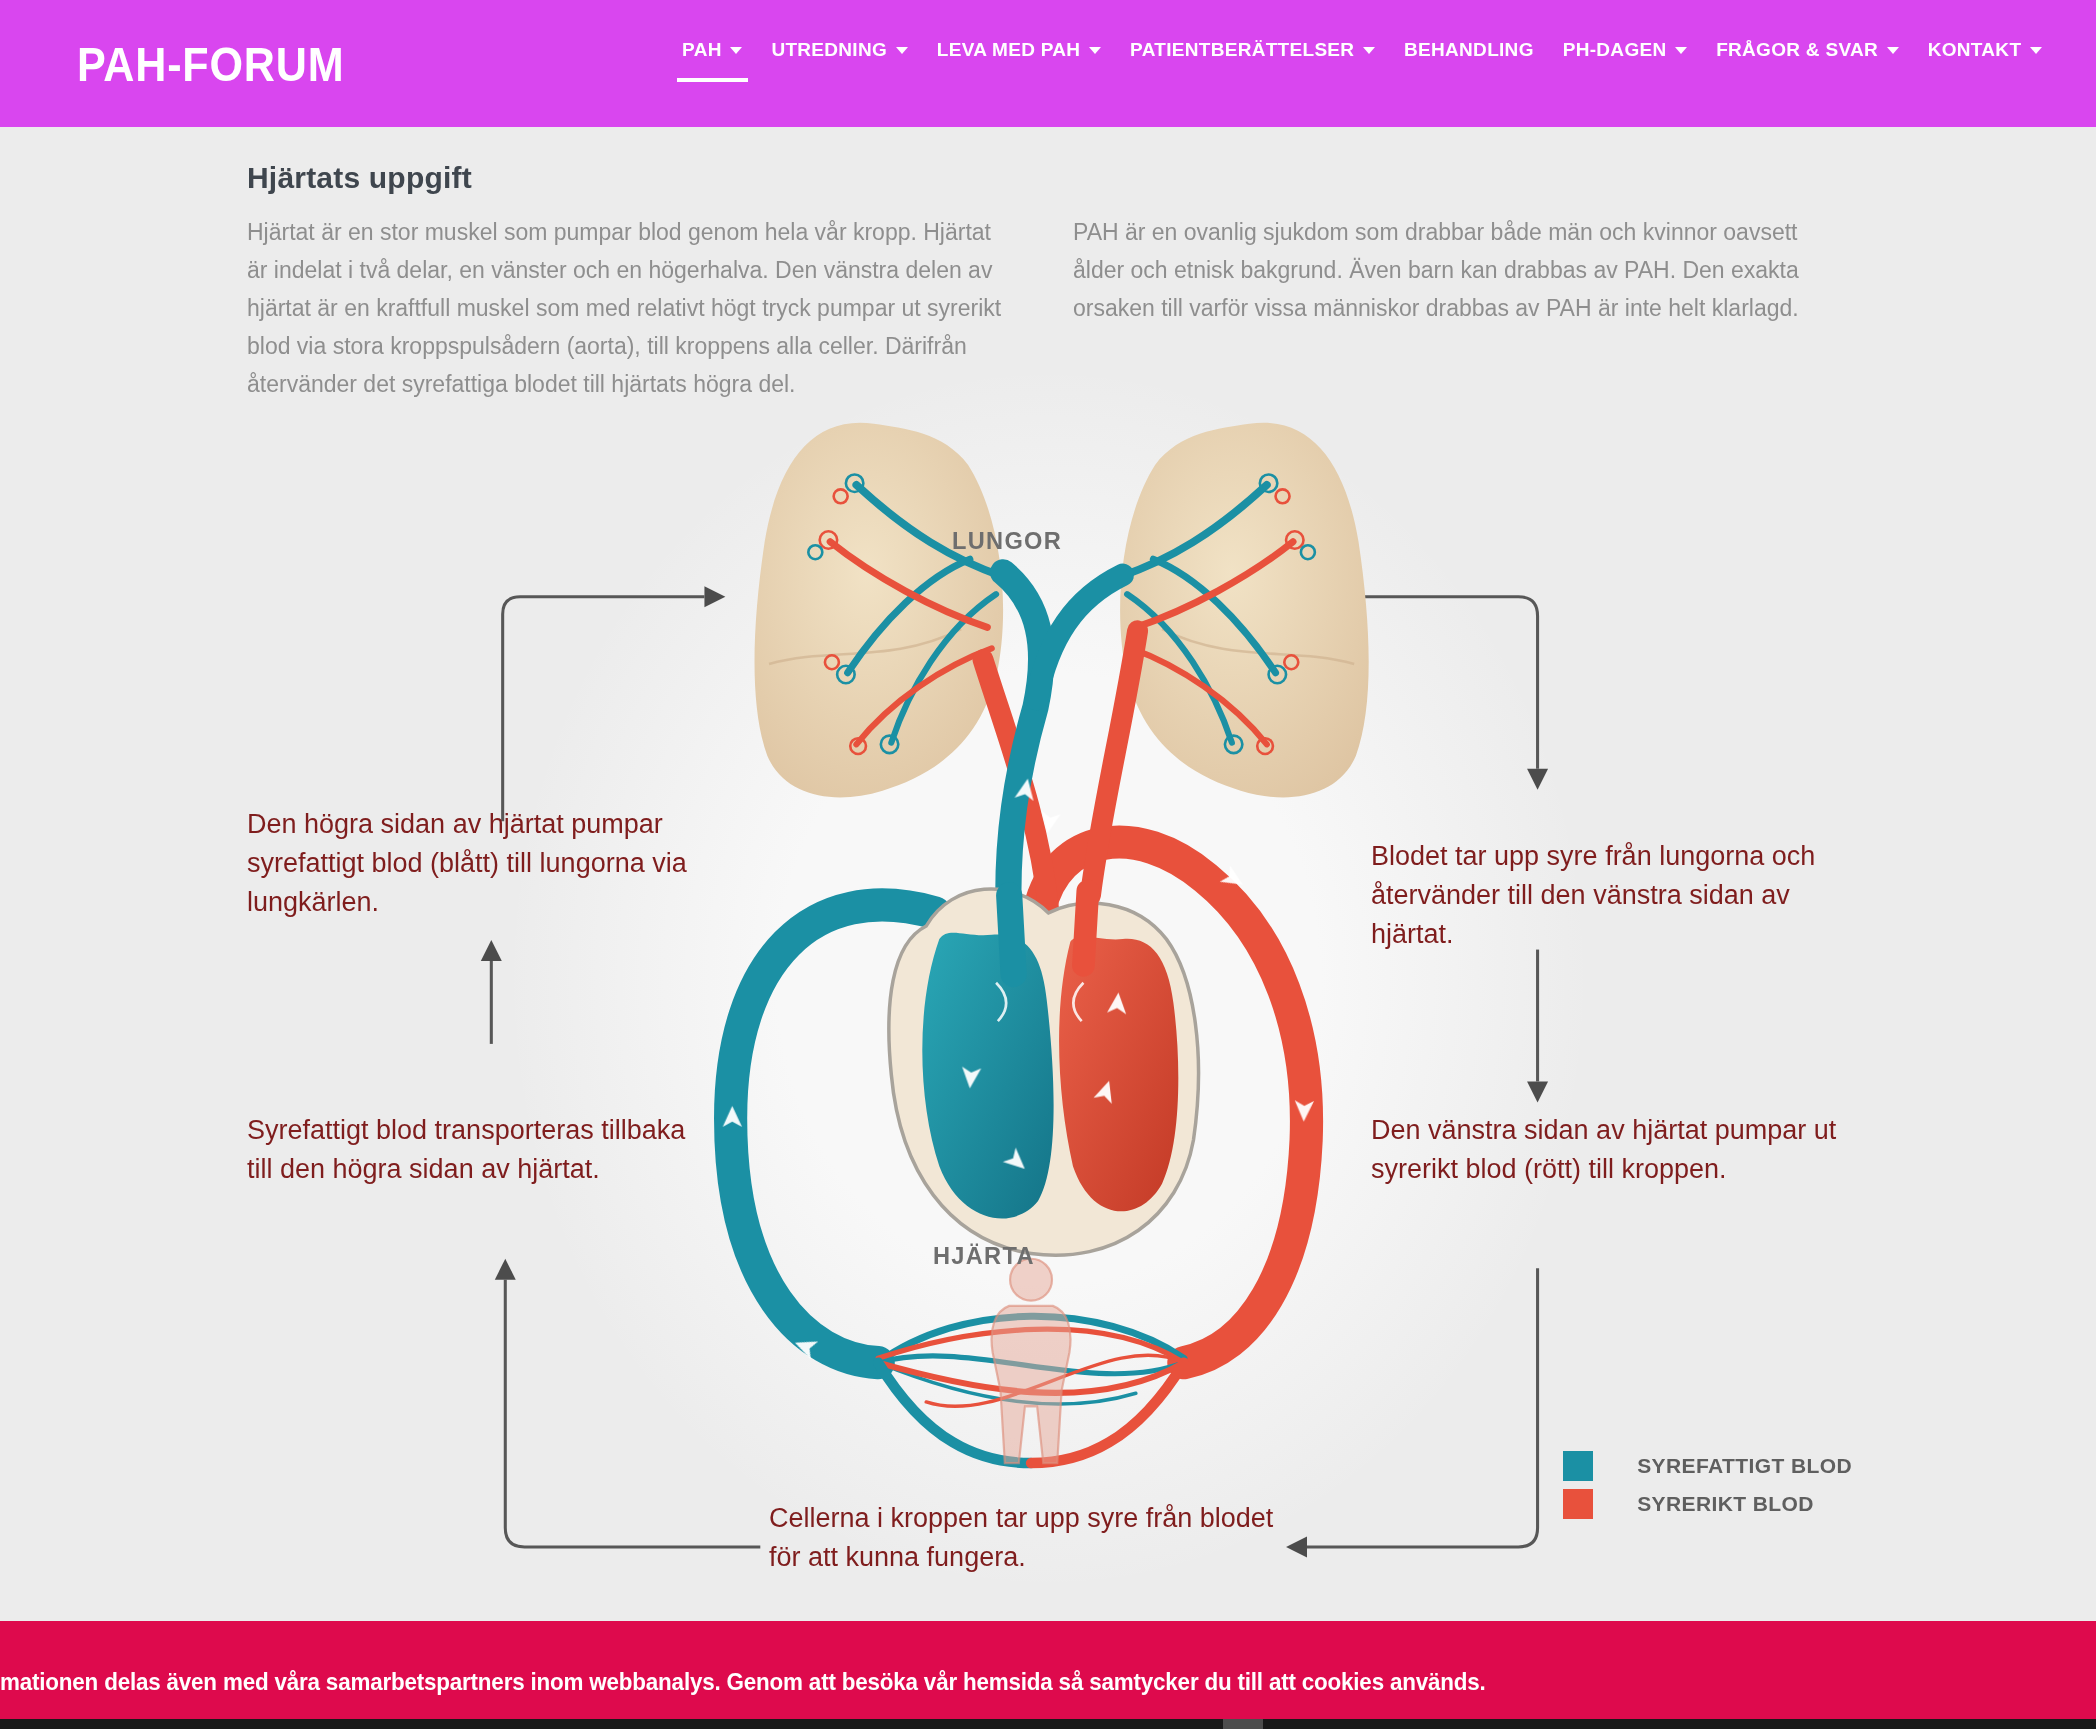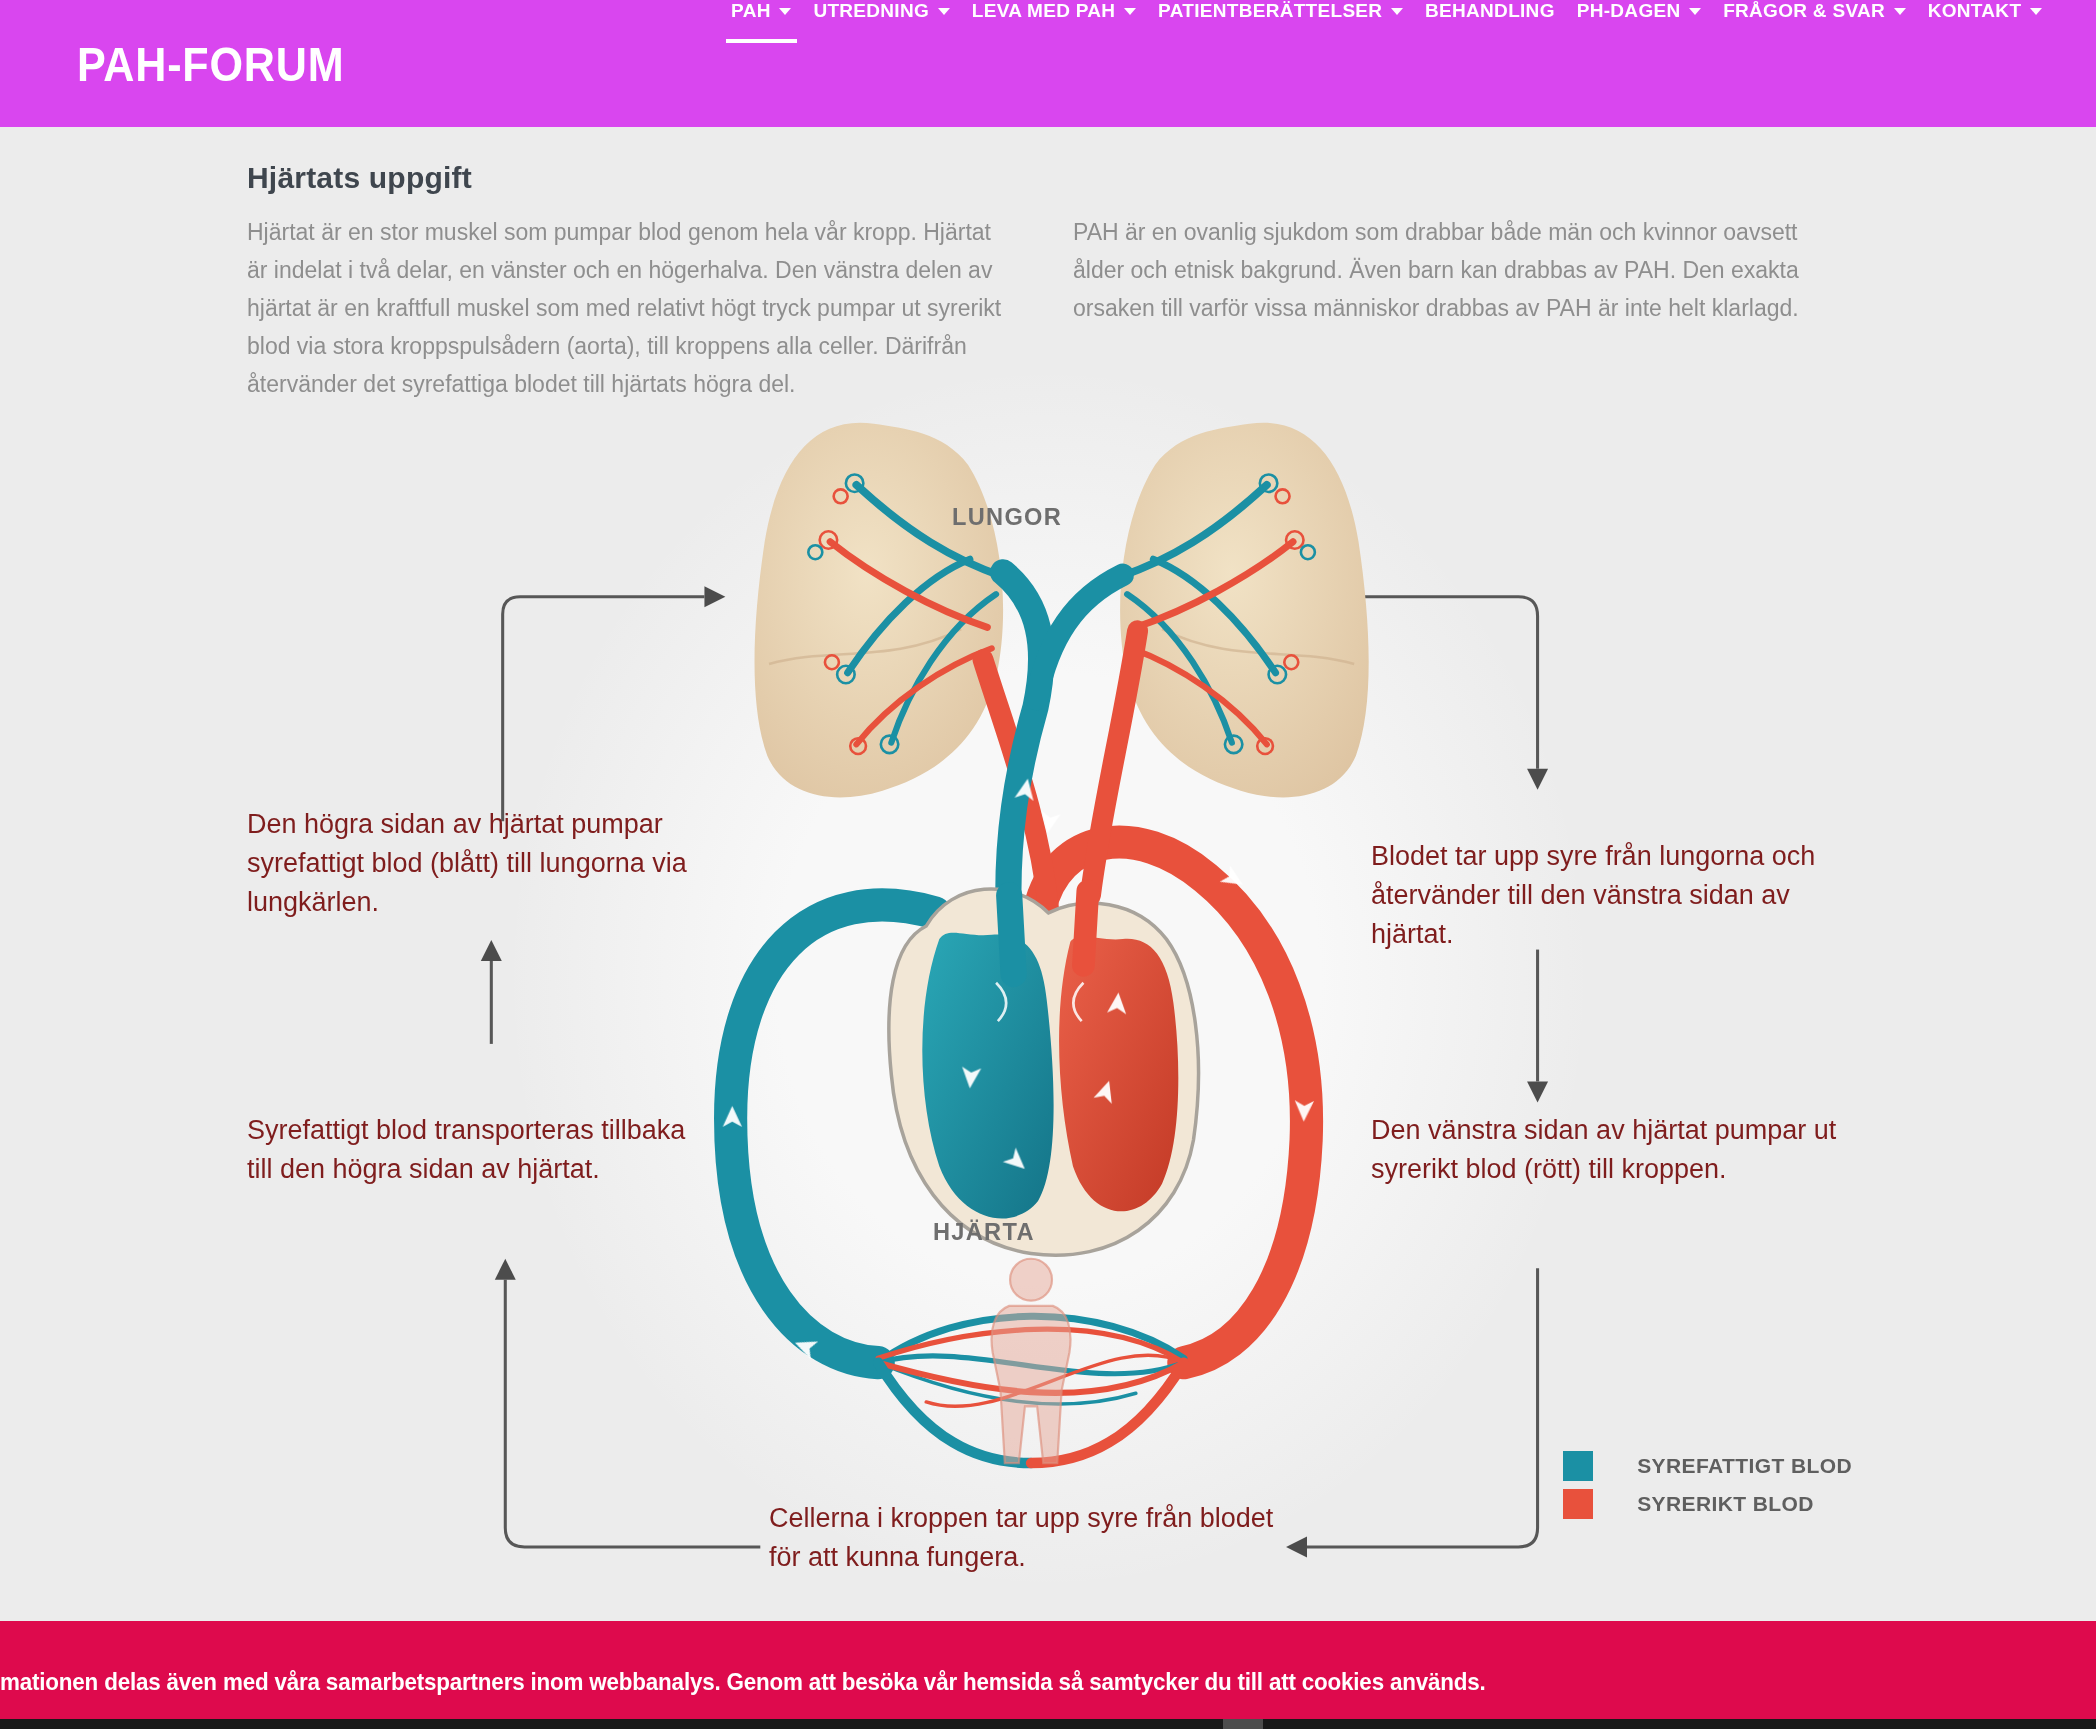--- a/index.html
+++ b/index.html
@@ -14,21 +14,21 @@
     background:#d946ef;z-index:30;
   }
   .logo{
     position:absolute;left:77px;top:50%;transform:translateY(-50%) scaleX(.88);
     transform-origin:left center;
     color:#ffffff;font-size:49px;font-weight:800;letter-spacing:0.9px;white-space:nowrap;
     font-family:"Liberation Sans", sans-serif;
   }
   .nav{
     position:absolute;right:54px;top:0;height:100px;
-    display:flex;align-items:flex-start;gap:22px;z-index:31;
+    display:flex;align-items:center;gap:29px;z-index:31;
   }
   .nav-item{
     position:relative;color:#ffffff;font-size:19px;font-weight:700;
     letter-spacing:0.3px;white-space:nowrap;cursor:pointer;text-decoration:none;
     display:flex;align-items:center;
   }
   .nav-item .caret{
     display:inline-block;width:0;height:0;margin-left:8.7px;
     border-left:6.1px solid transparent;border-right:6.1px solid transparent;
     border-top:7px solid #ffffff;
@@ -49,21 +49,21 @@
   .intro.right{left:1073px;width:751px;}
   
   .diagram-glow{
     position:absolute;left:507px;top:367px;width:1083px;height:1223px;
     background:radial-gradient(closest-side,#f8f8f8 50%,rgba(248,248,248,0));
     z-index:1;
   }
   .diagram-svg{position:absolute;left:437px;top:402px;z-index:2;}
   .diagram-label{
     position:absolute;z-index:5;
-    font-size:23.6px;font-weight:700;color:#6e6e6e;letter-spacing:1.3px;
+    font-size:23.6px;font-weight:700;color:#6e6e6e;letter-spacing:1.3px;margin-top:24px;
   }
   .label-lungor{left:952px;top:504px;}
   .label-hjarta{left:933px;top:1219px;}
   .annotation{
     position:absolute;z-index:5;
     font-size:27px;line-height:39px;color:#7f1d1d;
   }
   .ann-left-top{left:247px;top:805px;width:445px;}
   .ann-left-bottom{left:247px;top:1111px;width:445px;}
   .ann-right-top{left:1371px;top:829px;width:489px;margin-top:8px;}

